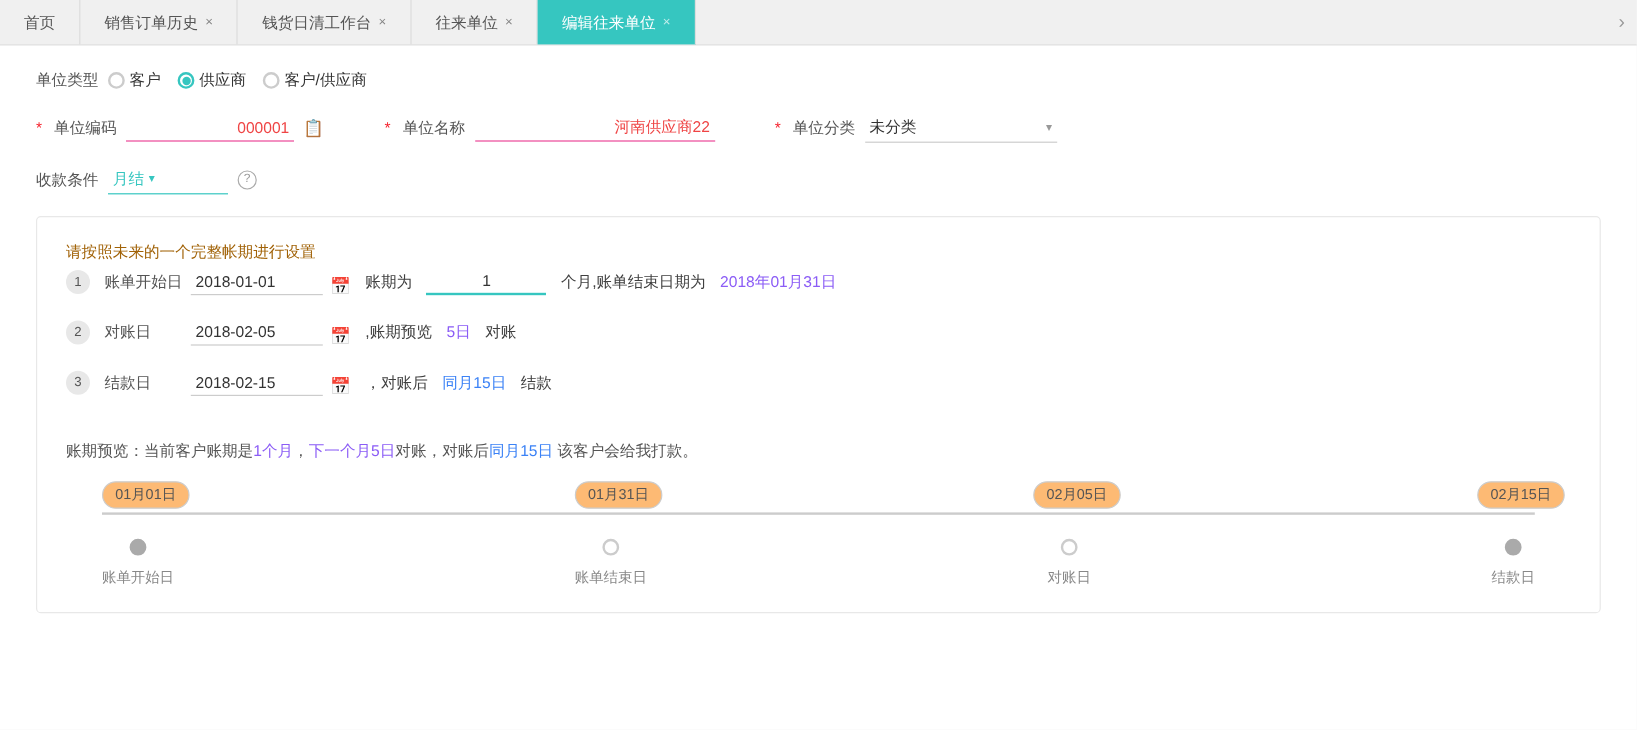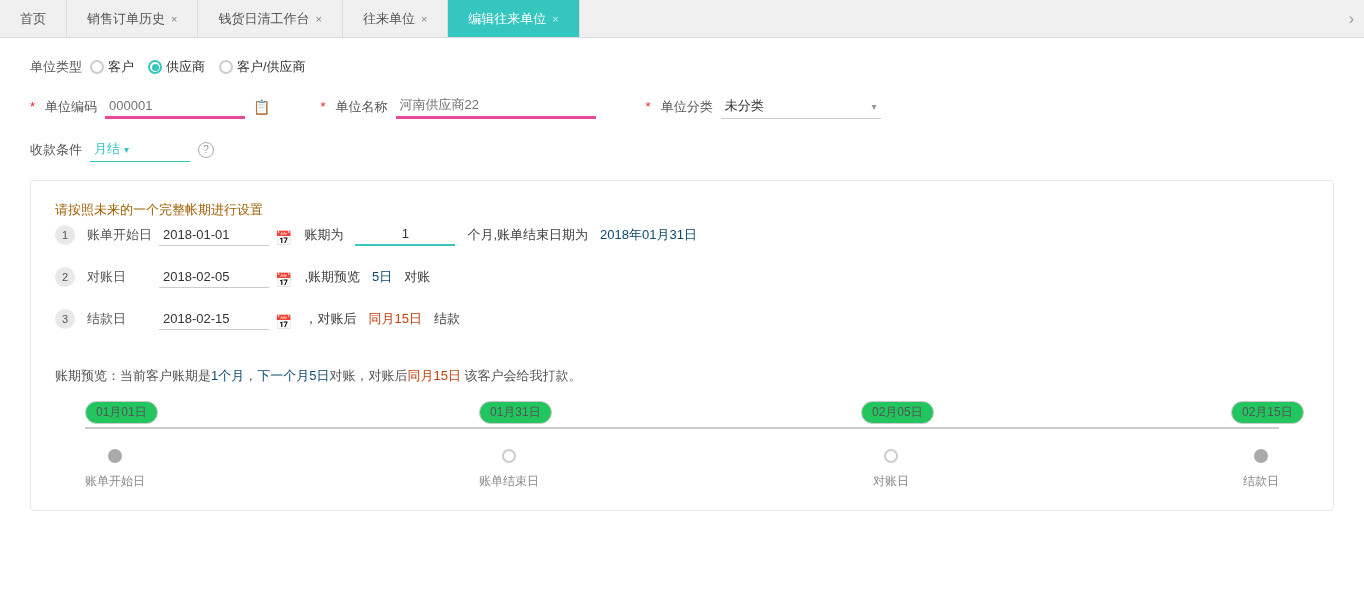--- a/index.html
+++ b/index.html
@@ -75,27 +75,28 @@
     .radio-circle.checked::after {
       content: '';
       width: 7px; height: 7px;
       border-radius: 50%;
       background: #36c6c0;
     }
 
     
     .input-field {
       border: none;
-      border-bottom: 3px solid #ec4899;
+      border-bottom: 1px solid #ec4899;
       outline: none;
       padding: 3px 4px;
       font-size: 13px;
-      color: #737373;
+      color: #ef4444;
       background: transparent;
       min-width: 120px;
+      text-align: right;
     }
     .input-field.code { width: 140px; }
     .input-field.name { width: 200px; }
 
     
     .select-wrap {
       display: flex; align-items: center; gap: 4px;
       border-bottom: 1px solid #36c6c0;
       padding: 3px 4px;
       cursor: pointer;
@@ -176,22 +177,22 @@
       border-bottom: 2px solid #36c6c0;
       outline: none;
       padding: 3px 4px;
       font-size: 13px;
       color: #333;
       background: transparent;
       width: 100px;
       text-align: center;
     }
     .row-text { font-size: 13px; color: #404040; }
-    .highlight-orange { color: #0c4a6e; }
-    .highlight-teal { color: #c2410c; }
+    .highlight-orange { color: #8b5cf6; }
+    .highlight-teal { color: #3b82f6; }
 
     
     .preview-section {
       padding: 14px 0 0 0;
       font-size: 13px;
       color: #555;
     }
     .preview-text { line-height: 1.8; }
 
     
@@ -227,21 +228,21 @@
       z-index: 1;
     }
     .node-circle.start { border-color: #aaa; background: #aaa; }
     .node-circle.end { border-color: #aaa; background: #aaa; }
     .node-badge {
       border: 1px solid #ccc;
       border-radius: 12px;
       padding: 2px 10px;
       font-size: 12px;
       color: #555;
-      background: #22c55e;
+      background: #fdba74;
       position: absolute;
       top: -10px;
       white-space: nowrap;
     }
     .node-top {
       position: relative;
       height: 32px;
       display: flex;
       align-items: flex-start;
     }

